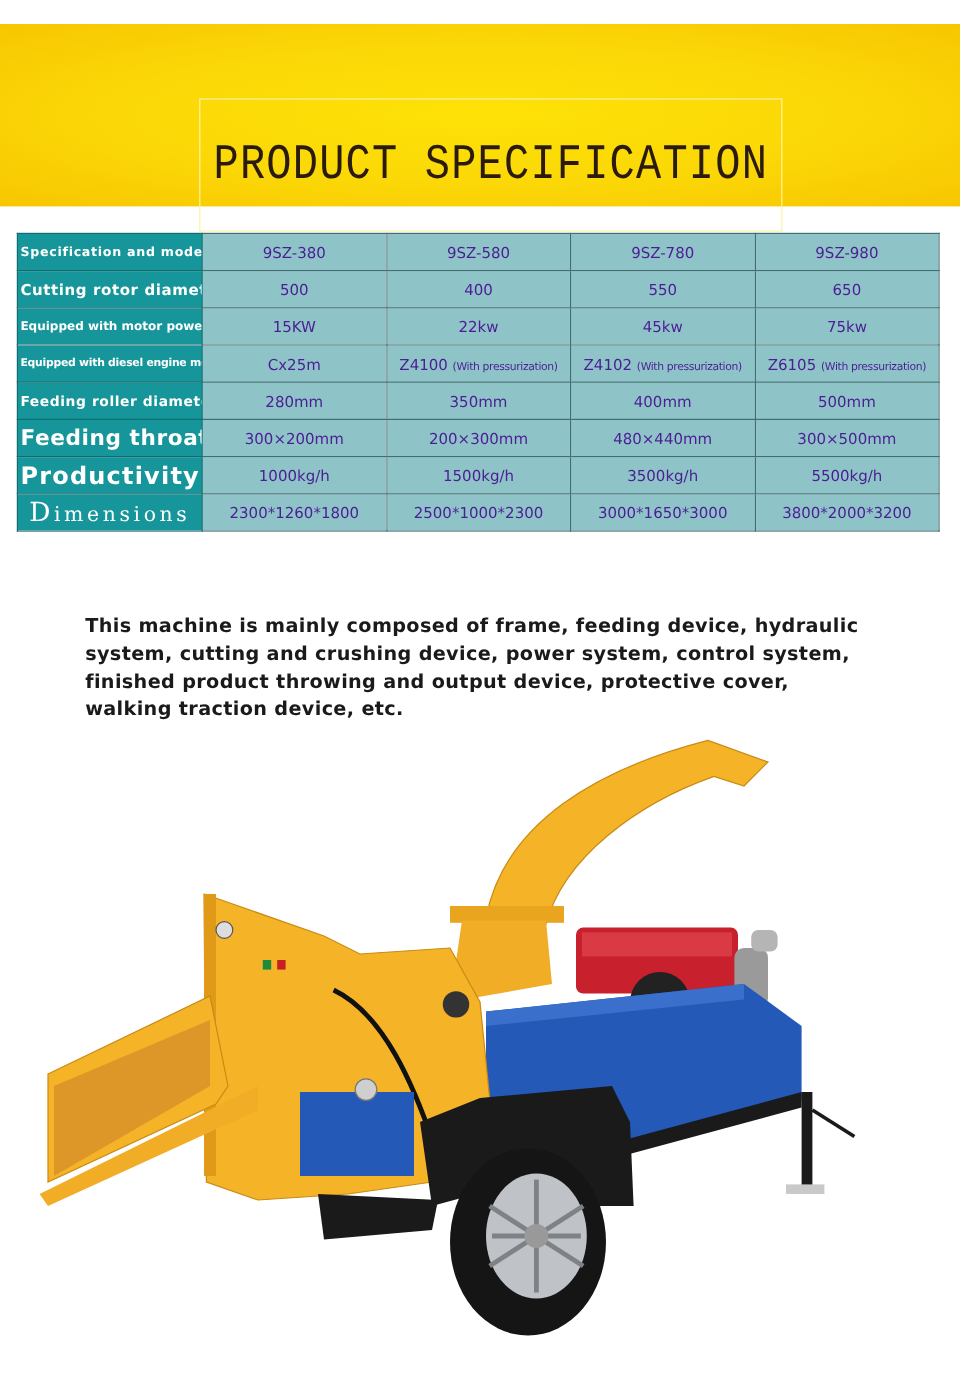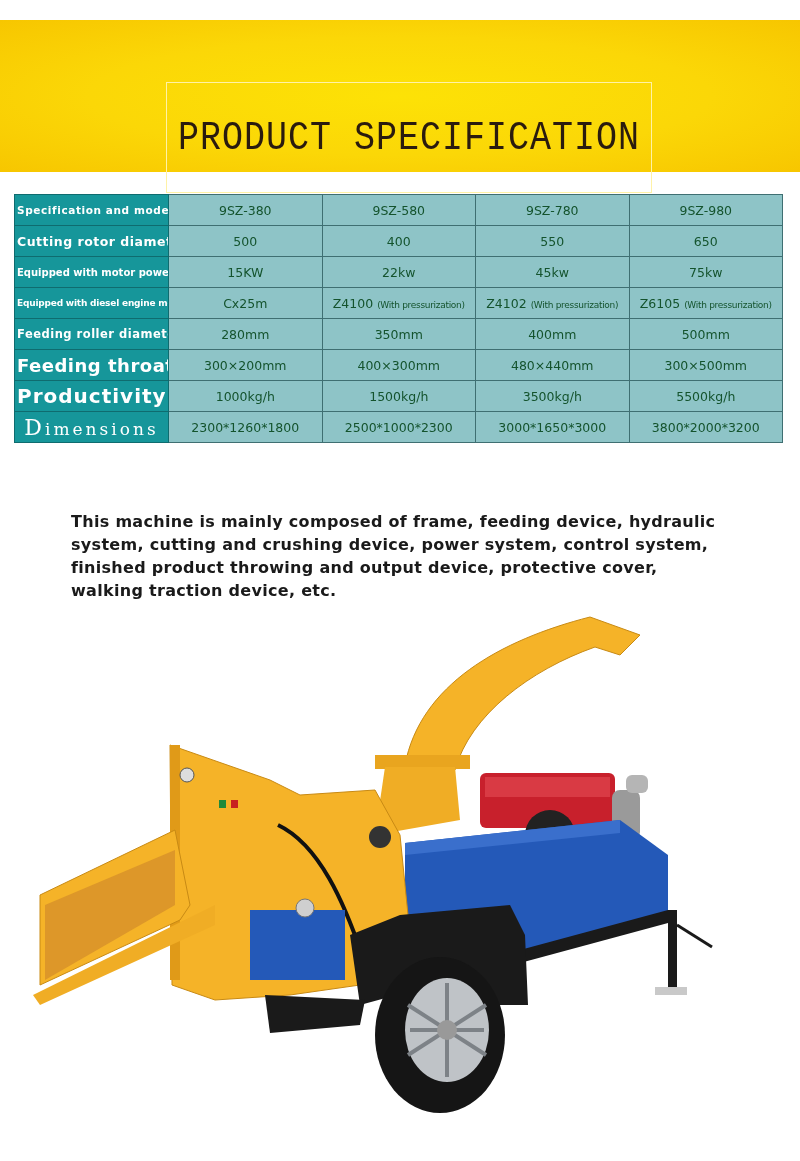--- a/index.html
+++ b/index.html
@@ -29,21 +29,21 @@
     height: 31px; border: 1px solid #3f6f72;
     text-align: center; vertical-align: middle; white-space: nowrap; overflow: hidden;
   }
   .spec-table td.head {
     width: 154px; background: #16969a; color: #ffffff;
     font-family: "DejaVu Sans", sans-serif; font-weight: bold;
     font-size: 11px; letter-spacing: 0.5px; padding: 0 2px;
     border-color: #0f6c6f;
   }
   .spec-table td.cell {
-    background: #8ec4c7; color: #14532d;
+    background: #8ec4c7; color: #4c1d95;
     font-family: "DejaVu Sans", sans-serif; font-size: 12.5px;
   }
   .spec-table td.cell .note { font-size: 9px; letter-spacing: -0.3px; }
   .spec-table td.head.big { font-size: 20px; letter-spacing: 1px; }
   .spec-table td.head.serif {
     font-family: "DejaVu Serif", serif; font-weight: normal;
     font-size: 17px; letter-spacing: 3px;
   }
   .spec-table td.head.serif .cap { font-size: 22px; }
   .spec-table td.head.sm { font-size: 10px; letter-spacing: 0; }
@@ -110,21 +110,21 @@
     <tr>
       <td class="head" style="font-size:11.5px">Feeding roller diameter</td>
       <td class="cell">280mm</td>
       <td class="cell">350mm</td>
       <td class="cell">400mm</td>
       <td class="cell">500mm</td>
     </tr>
     <tr>
       <td class="head md" style="font-size:18px">Feeding throat size</td>
       <td class="cell">300×200mm</td>
-      <td class="cell">400×300mm</td>
+      <td class="cell">200×300mm</td>
       <td class="cell">480×440mm</td>
       <td class="cell">300×500mm</td>
     </tr>
     <tr>
       <td class="head big">Productivity</td>
       <td class="cell">1000kg/h</td>
       <td class="cell">1500kg/h</td>
       <td class="cell">3500kg/h</td>
       <td class="cell">5500kg/h</td>
     </tr>

